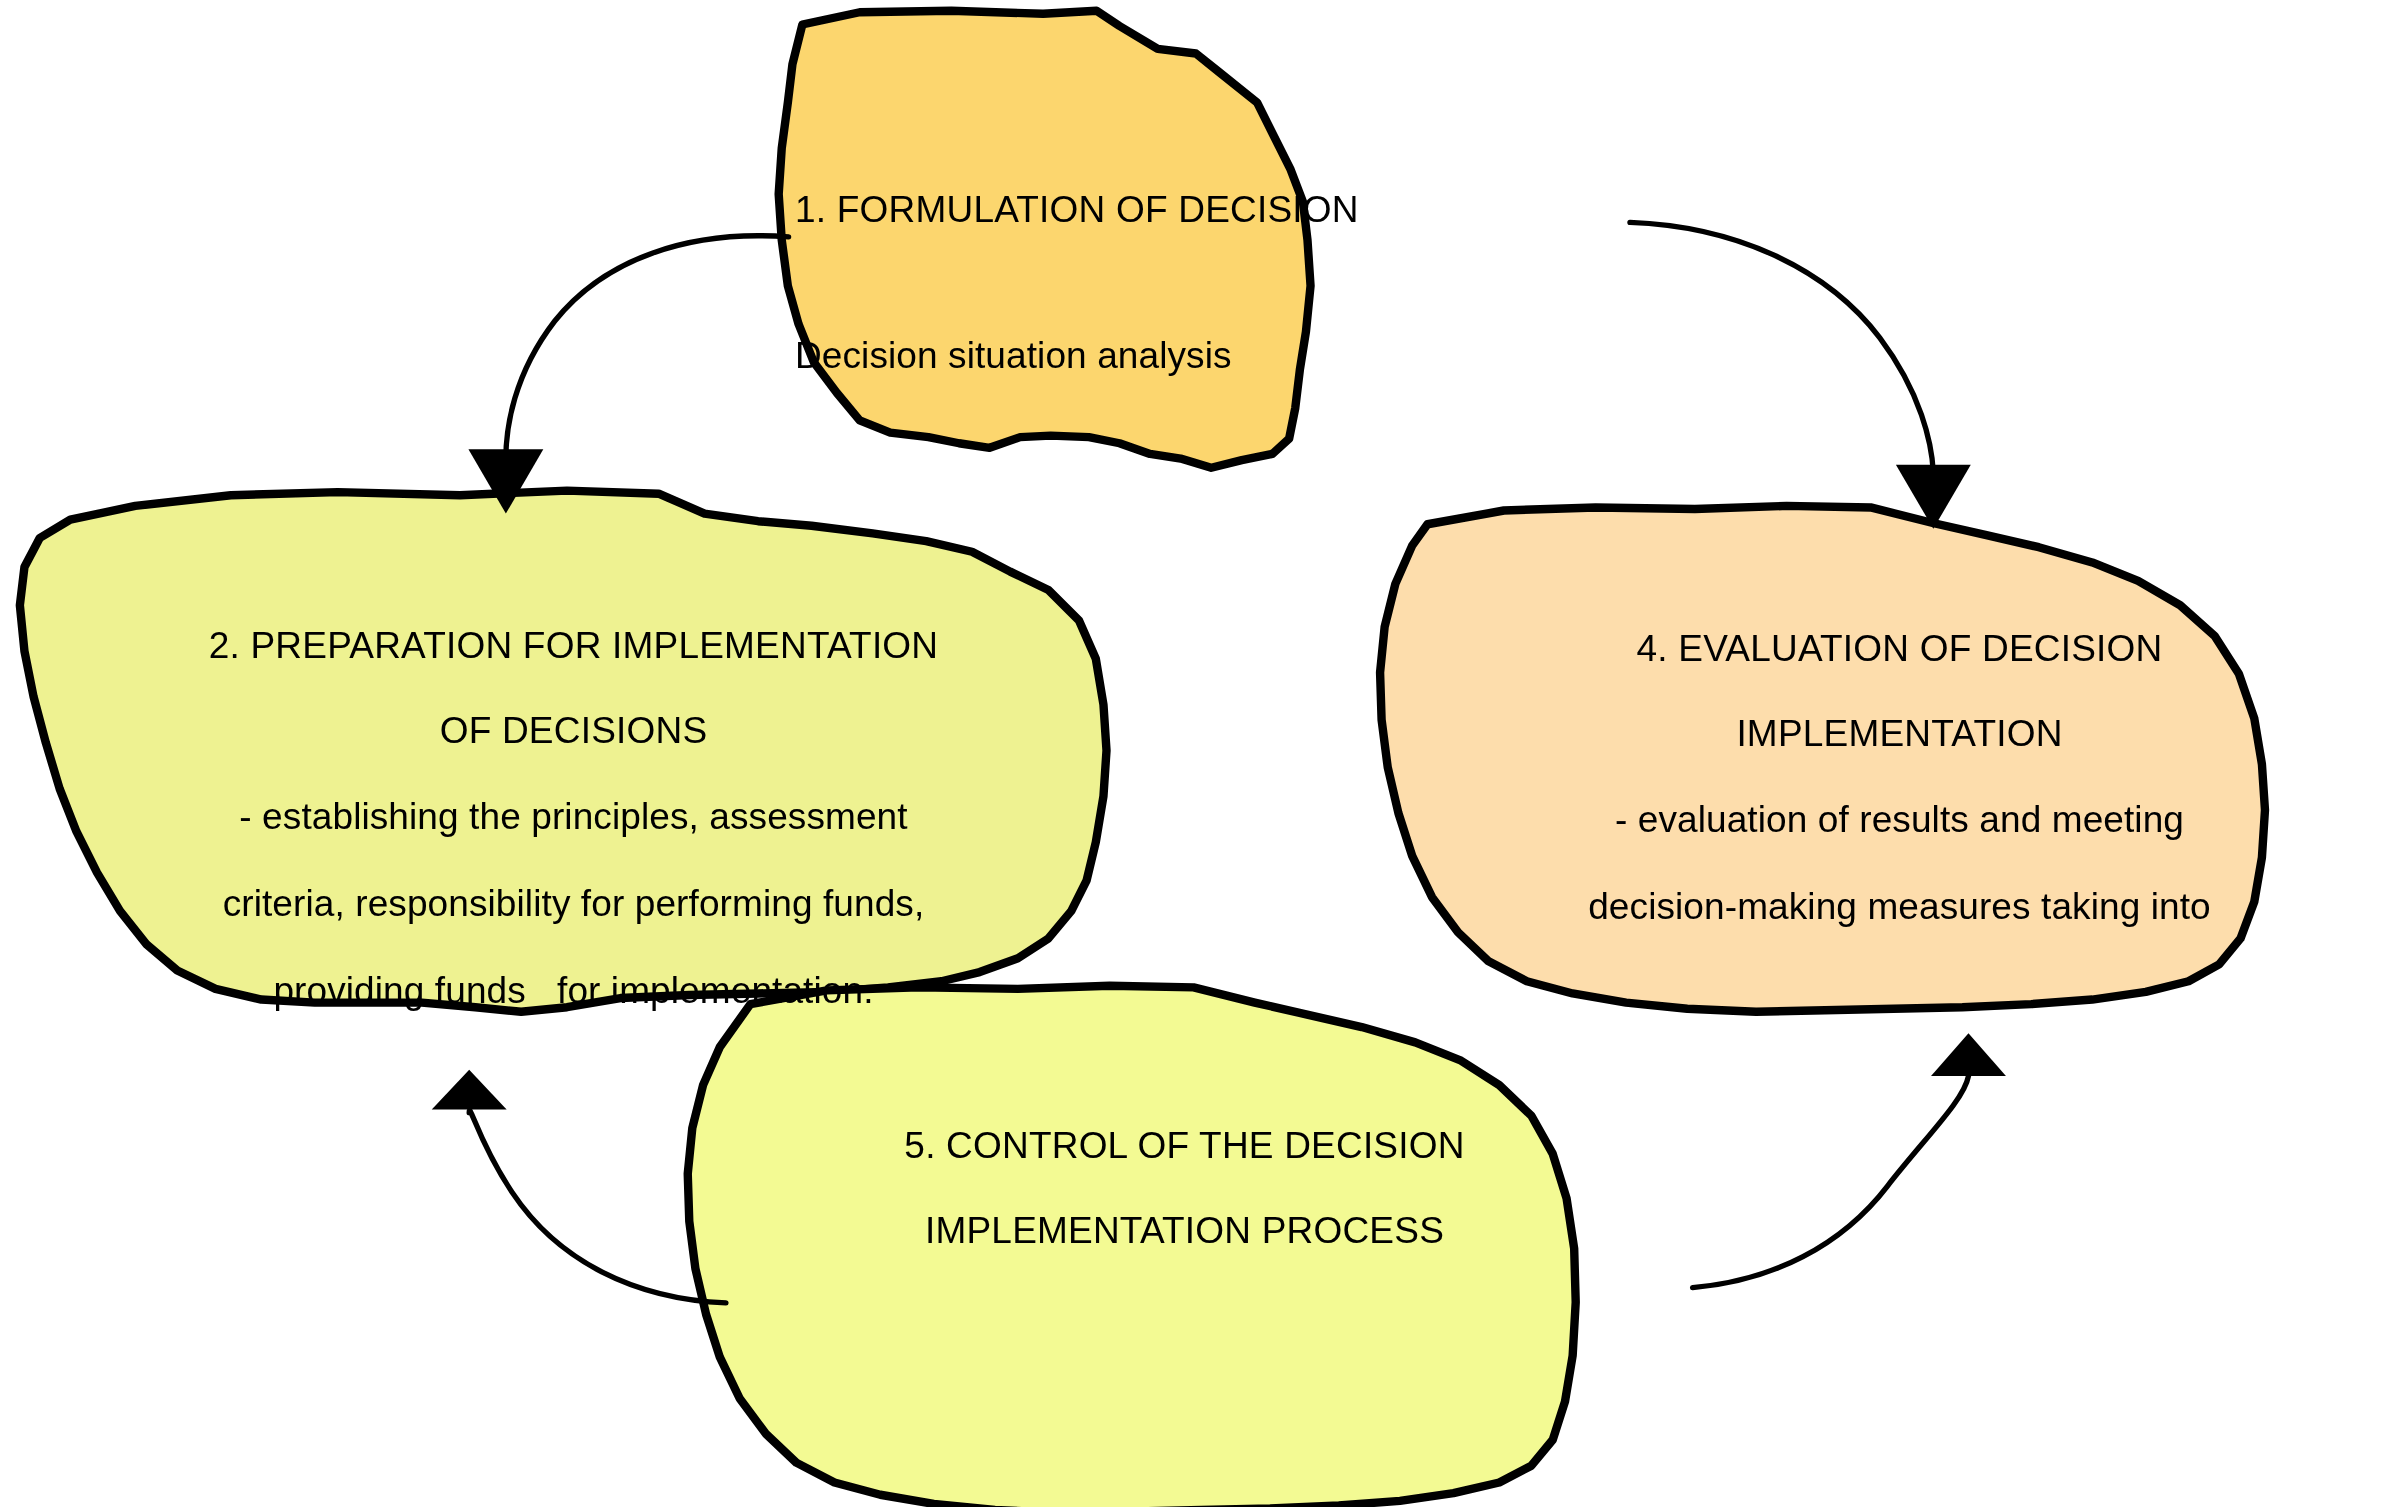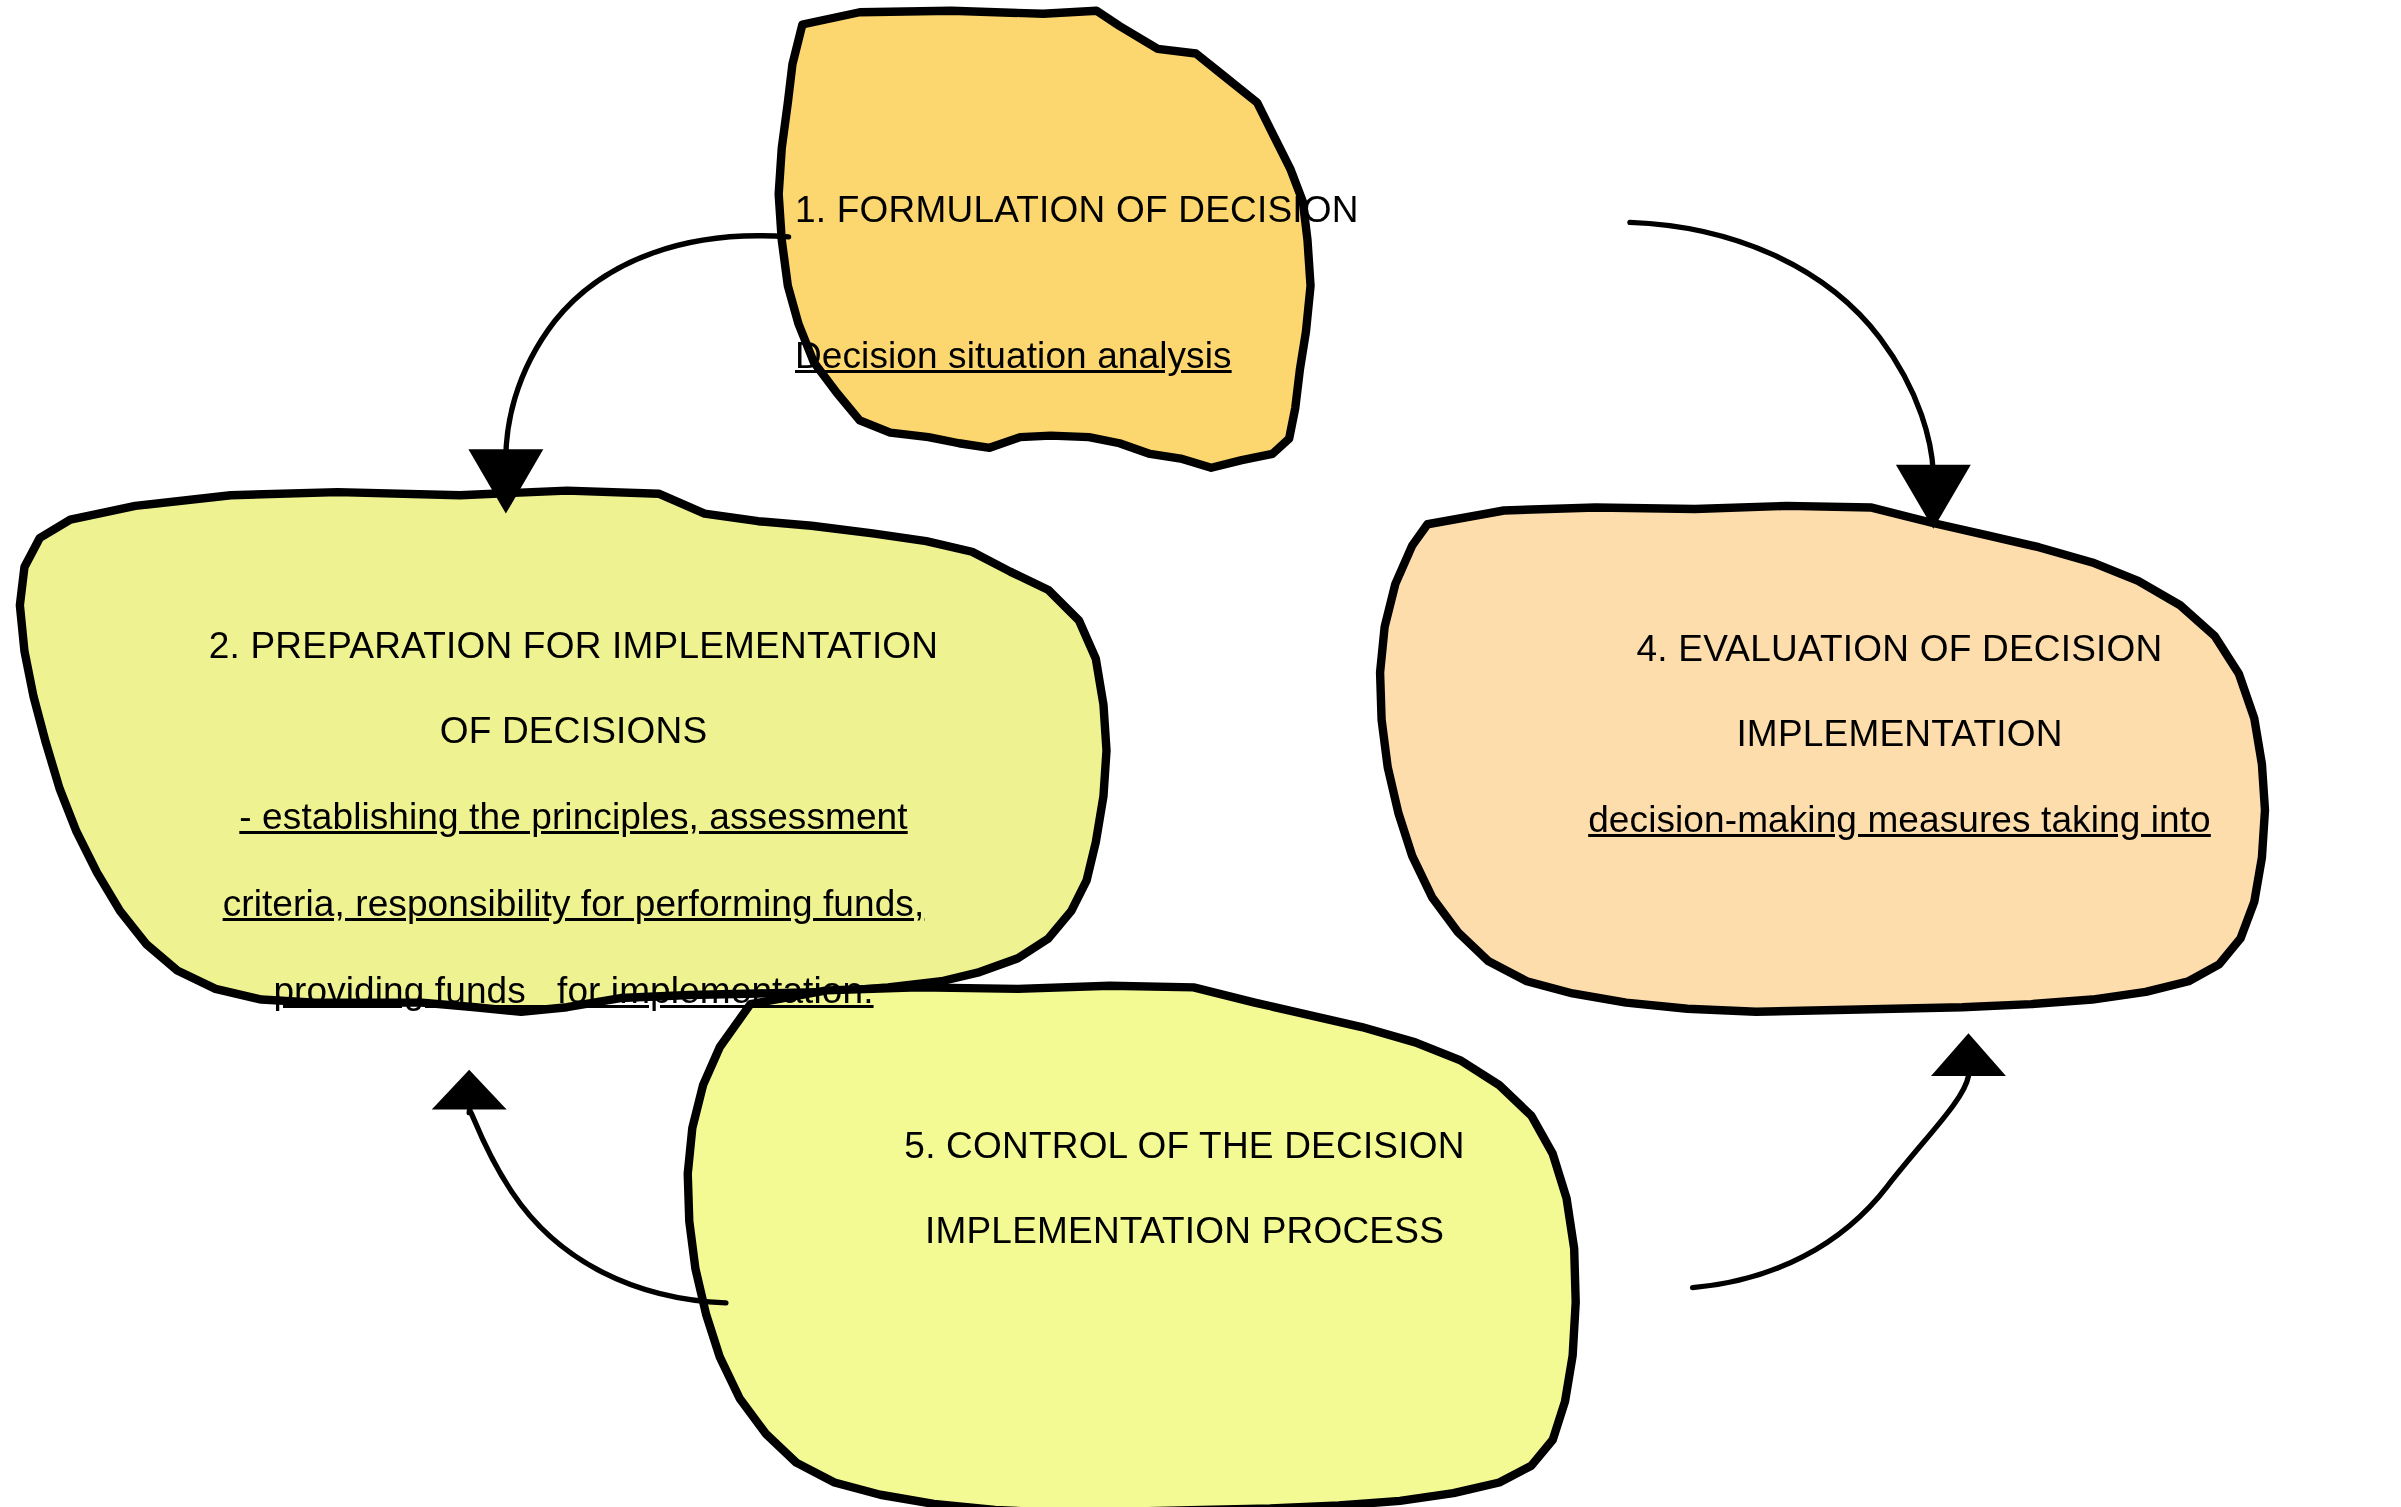--- a/index.html
+++ b/index.html
@@ -56,21 +56,20 @@
   }
   .node-title {
     font-size: 37px;
     line-height: 57px;
     letter-spacing: 0.2px;
   }
   .node-body {
     font-size: 37px;
     line-height: 59px;
     letter-spacing: 0.1px;
-    text-decoration: underline;
   }
   .gap-after-title {
     display: block;
     height: 32px;
   }
 
   
   #text-node1 { left: 795px; top: 153px;  width: 413px; }
   #text-node2 { left: 31px;   top: 589px;  width: 1085px; }
   #text-node3 { left: 699px;  top: 1089px; width: 971px; }
@@ -160,17 +159,18 @@
   </div>
 
   <div class="node-text" id="text-node3">
     <div class="node-title">5. CONTROL OF THE DECISION</div>
     <div class="node-title">IMPLEMENTATION PROCESS</div>
   </div>
 
   <div class="node-text" id="text-node4">
     <div class="node-title">4. EVALUATION OF DECISION</div>
     <div class="node-title">IMPLEMENTATION</div>
+    <div class="node-body">- evaluation of results and meeting</div>
     <div class="node-body">decision-making measures taking into</div>
   </div>
 
 </div>
 
 
 </body></html>

